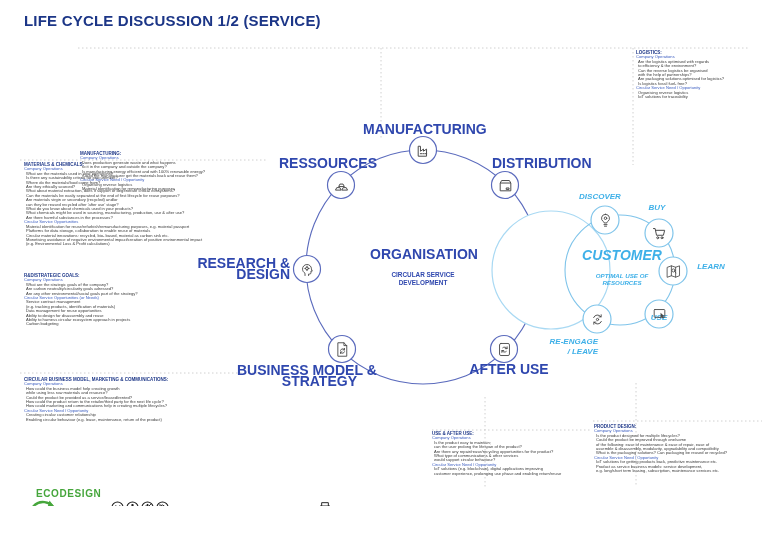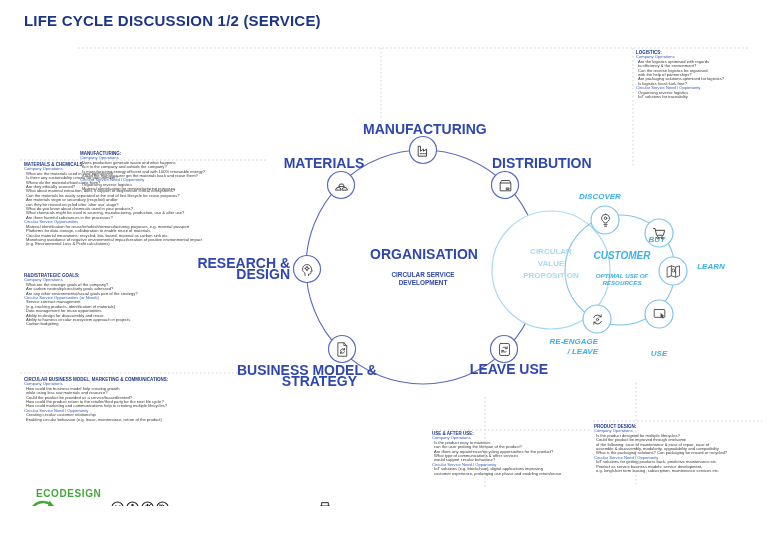--- a/index.html
+++ b/index.html
@@ -195,54 +195,49 @@
         <div class="ln body">assemble &amp; disassembly, modularity, upgradability and compatibility</div>
         <div class="ln body">What is the packaging solutions? Can packaging be reused or recycled?</div>
         <div class="ln sub">Circular Service Need / Opportunity</div>
         <div class="ln body">IoT solutions for getting products back, predictive maintenance etc.</div>
         <div class="ln body">Product as service business models: service development,</div>
         <div class="ln body">e.g. long/short term leasing, subscription, maintenance services etc.</div>
       </div>
   </div>
 
   <div class="lbl dark c" style="left:363px;top:124px;width:120px;">MANUFACTURING</div>
-  <div class="lbl dark c" style="left:279px;top:158px;width:90px;">MATERIALS</div>
+  <div class="lbl dark c" style="left:279px;top:158px;width:90px;">RESSOURCES</div>
   <div class="lbl dark c" style="left:492px;top:158px;width:92px;">DISTRIBUTION</div>
   <div class="lbl dark r" style="left:237px;top:365px;width:120px;">
     <div>BUSINESS MODEL &amp;</div>
     <div>STRATEGY</div>
   </div>
   <div class="lbl dark r" style="left:190px;top:258px;width:100px;">
     <div>RESEARCH &amp;</div>
     <div>DESIGN</div>
   </div>
-  <div class="lbl dark c" style="left:464px;top:364px;width:90px;">LEAVE USE</div>
+  <div class="lbl dark c" style="left:464px;top:364px;width:90px;">AFTER USE</div>
 
   <div class="lbl dark c" style="left:354px;top:249px;width:140px;">ORGANISATION</div>
   <div class="lbl dark c smd" style="left:363px;top:271px;width:120px;">
     <div>CIRCULAR SERVICE</div>
     <div>DEVELOPMENT</div>
   </div>
 
-  <div class="lbl valuetext" style="left:499px;top:246px;width:104px;">
-    <div>CIRCULAR</div>
-    <div>VALUE</div>
-    <div>PROPOSITION</div>
-  </div>
-
-  <div class="lbl light c" style="left:572px;top:251px;width:100px;font-size:10px;">CUSTOMER</div>
+
+  <div class="lbl light c" style="left:572px;top:251px;width:100px;font-size:14px;">CUSTOMER</div>
   <div class="lbl light c sm" style="left:577px;top:272px;width:90px;">
     <div>OPTIMAL USE OF</div>
     <div>RESOURCES</div>
   </div>
 
   <div class="lbl light c" style="left:555px;top:192px;width:90px;">DISCOVER</div>
-  <div class="lbl light c" style="left:627px;top:203px;width:60px;margin-top:32px;">BUY</div>
+  <div class="lbl light c" style="left:627px;top:203px;width:60px;">BUY</div>
   <div class="lbl light c" style="left:686px;top:262px;width:50px;">LEARN</div>
-  <div class="lbl light c" style="left:634px;top:349px;width:50px;">USE</div>
+  <div class="lbl light c" style="left:634px;top:313px;width:50px;">USE</div>
   <div class="lbl light r" style="left:518px;top:337px;width:80px;">
     <div>RE-ENGAGE</div>
     <div>/ LEAVE</div>
   </div>
 
   <div class="nicon" style="left:414.5px;top:141.5px;">
     <svg viewBox="0 0 24 24" fill="none" stroke="#4a4a4a" stroke-width="1.4" stroke-linejoin="round" stroke-linecap="round">
       <path d="M4.5 19.5V6h3.2v7l4.3-3v3l4.3-3v9.5z"></path>
         <path d="M7.5 16.5h2M11 16.5h2M14.5 16.5h2"></path>
     </svg>

